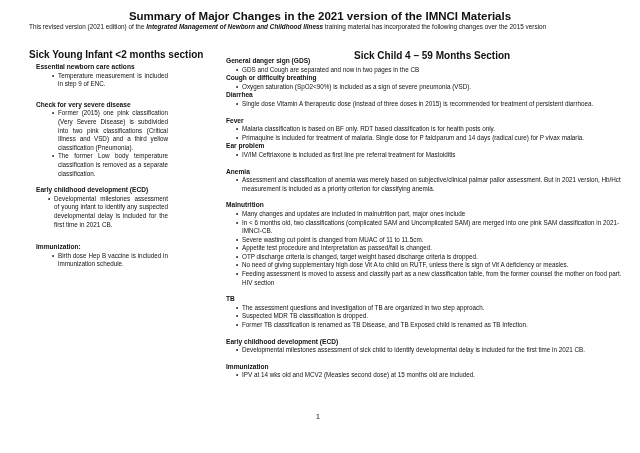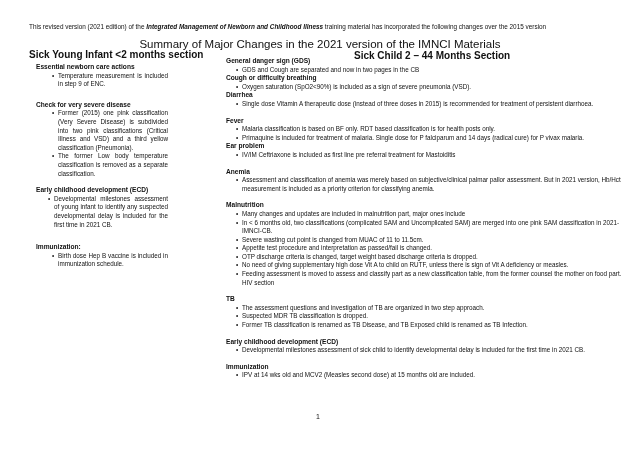--- a/index.html
+++ b/index.html
@@ -1,17 +1,17 @@
 <!DOCTYPE html>
 <html><head>
 <meta charset="utf-8">
 <style>
   html,body{margin:0;padding:0;background:#fff;}
   body{width:640px;height:453px;position:relative;overflow:hidden;font-family:"Liberation Sans",sans-serif;color:#111;}
-  .title{position:absolute;left:0;right:0;top:10px;text-align:center;font-weight:normal;font-size:11.5px;margin-top:28px;}
+  .title{position:absolute;left:0;right:0;top:10px;text-align:center;font-weight:bold;font-size:11.5px;}
   .subtitle{position:absolute;left:29px;top:23px;font-size:6.4px;white-space:nowrap;}
   .subtitle b{font-style:italic;}
   .sec-title{position:absolute;font-weight:bold;font-size:10px;white-space:nowrap;}
   .left{position:absolute;left:36px;top:63px;width:132px;font-size:6.3px;line-height:8.6px;}
   .left h4{margin:0;font-size:6.6px;font-weight:bold;}
   .left ul{margin:0 0 8px 0;padding-left:18px;list-style:none;}
   .left ul.deep{padding-left:22px;}
   .left li{position:relative;text-align:justify;}
   .left li:before{content:"•";position:absolute;left:-6px;}
   .right{position:absolute;left:226px;top:57px;width:400px;font-size:6.3px;line-height:8.6px;}
@@ -22,21 +22,21 @@
   .gap{height:8px;}
   .pagenum{position:absolute;left:316px;top:413px;font-size:7px;}
 </style>
 </head>
 <body>
 
 <div class="title">Summary of Major Changes in the 2021 version of the IMNCI Materials</div>
 <div class="subtitle"><span>This revised version (2021 edition) of the </span><b>Integrated Management of Newborn and Childhood Illness</b><span> training material has incorporated the following changes over the 2015 version</span></div>
 
 <div class="sec-title" style="left:29px;top:49px;">Sick Young Infant &lt;2 months section</div>
-<div class="sec-title" style="left:354px;top:50px;">Sick Child 2 – 44 Months Section</div>
+<div class="sec-title" style="left:354px;top:50px;">Sick Child 4 – 59 Months Section</div>
 
 <div class="left">
   <h4>Essential newborn care actions</h4>
   <ul class="deep">
       <li>Temperature measurement is included in step 9 of ENC.</li>
     </ul>
   <div style="height:4px"></div>
   <h4>Check for very severe disease</h4>
   <ul class="deep">
       <li>Former (2015) one pink classification (Very Severe Disease) is subdivided into two pink classifications (Critical Illness and VSD) and a third yellow classification (Pneumonia).</li>

